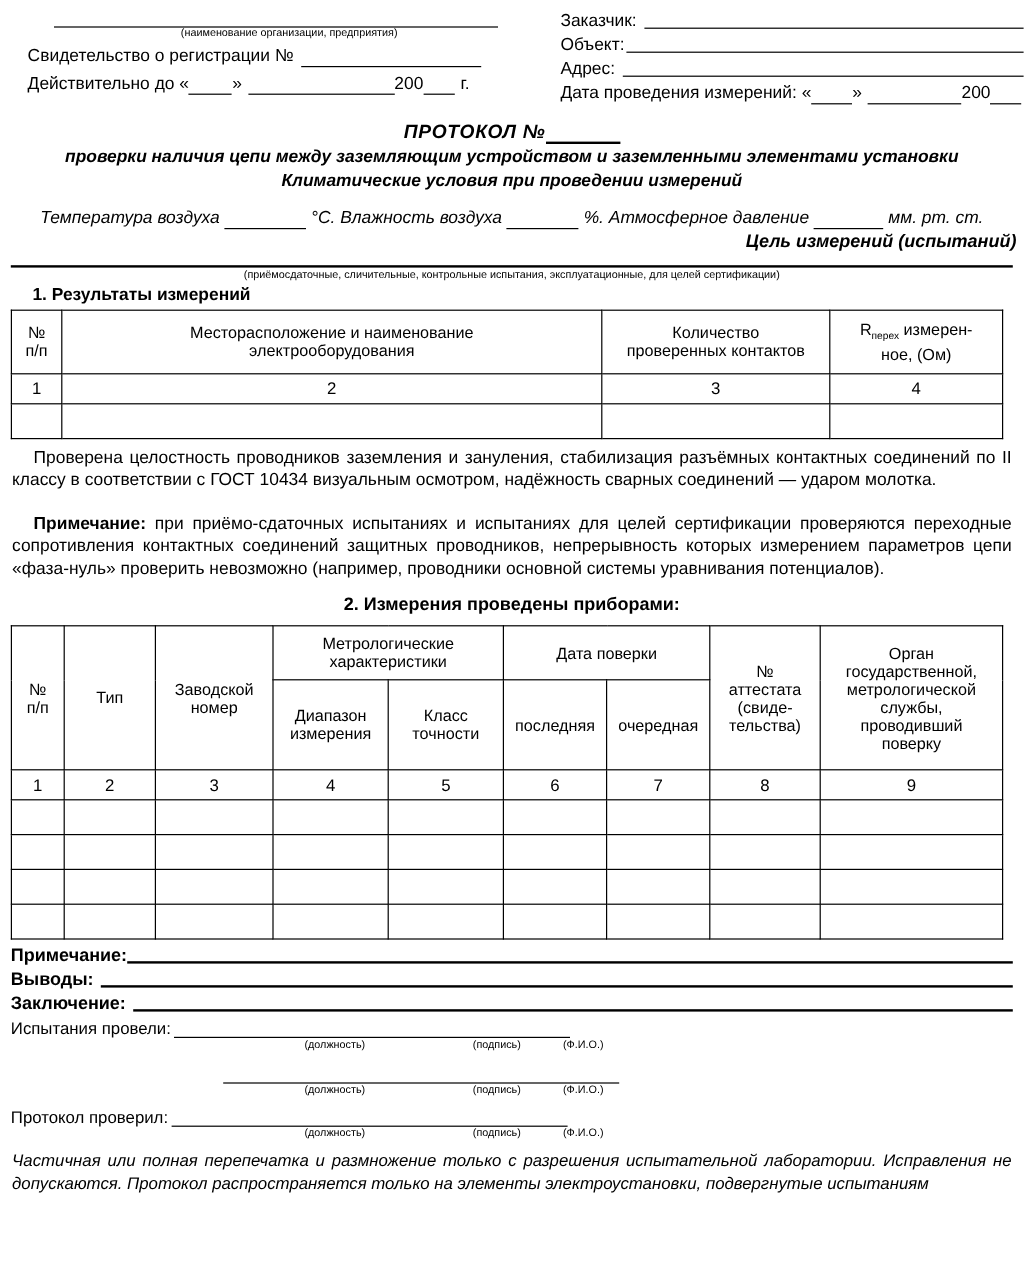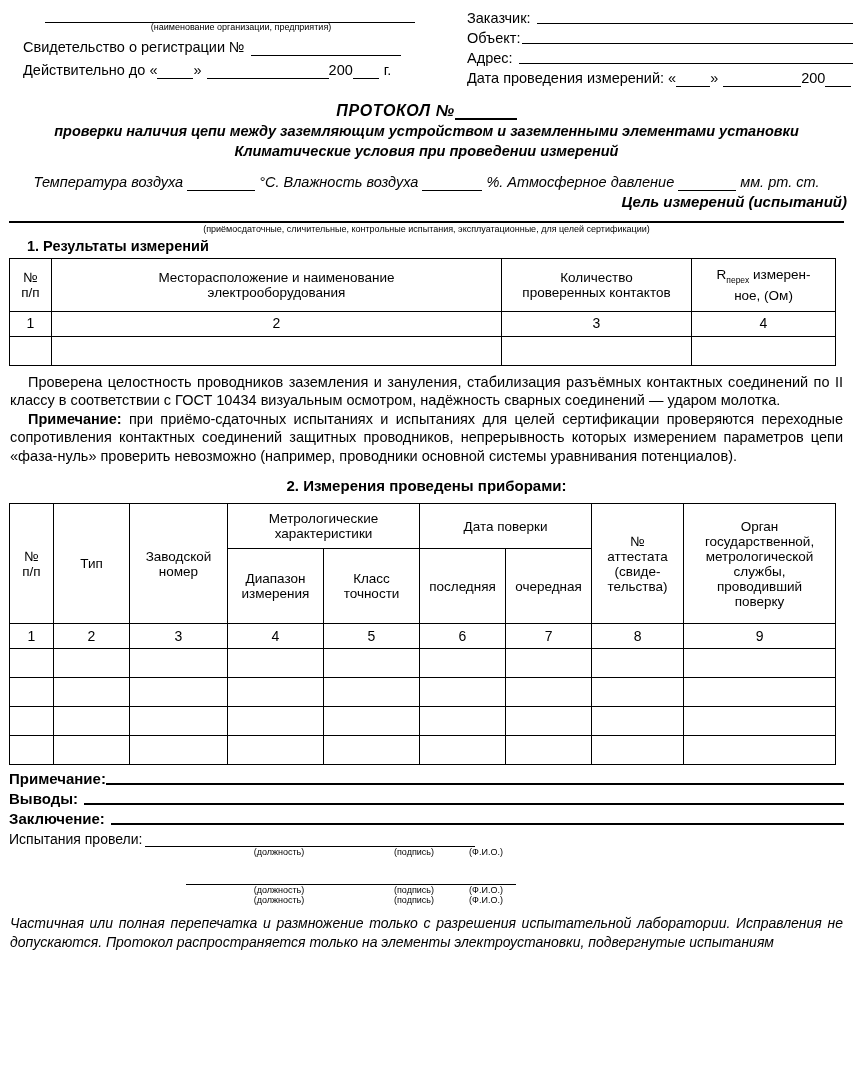--- a/index.html
+++ b/index.html
@@ -154,21 +154,21 @@
   
   .para {
     padding: 0 10px;
     text-align: justify;
     text-align-last: left;
     font-size: 14.5px;
     line-height: 18.5px;
     margin-top: 7px;
     text-indent: 18px;
   }
-  .para-2 { margin-top: 0; }
+  .para-2 { margin-top: 18px; }
 
   .sec-head-2 {
     padding: 0 9px;
     font-weight: bold;
     font-size: 15px;
     margin-top: 12px;
     text-align: center;
   }
 
   
@@ -477,20 +477,24 @@
     <div class="sig-row" style="margin-top:14px;">
       <span class="sig-lbl" style="width:174px;display:inline-block;"></span>
       <span class="sig-line"></span>
     </div>
     <div class="sig-caps sig-indent">
       <span class="cap-post">(должность)</span>
       <span class="cap-sign">(подпись)</span>
       <span class="cap-fio">(Ф.И.О.)</span>
     </div>
 
+    <div class="sig-row" style="margin-top:10px;">
+      <span class="sig-lbl">Протокол проверил:</span>
+      <span class="sig-line"></span>
+    </div>
     <div class="sig-caps sig-indent">
       <span class="cap-post">(должность)</span>
       <span class="cap-sign">(подпись)</span>
       <span class="cap-fio">(Ф.И.О.)</span>
     </div>
   </div>
 
   <div class="footer-note">Частичная или полная перепечатка и размножение только с разрешения испытательной лаборатории. Исправления не допускаются. Протокол распространяется только на элементы электроустановки, подвергнутые испытаниям</div>
 
 </div>

